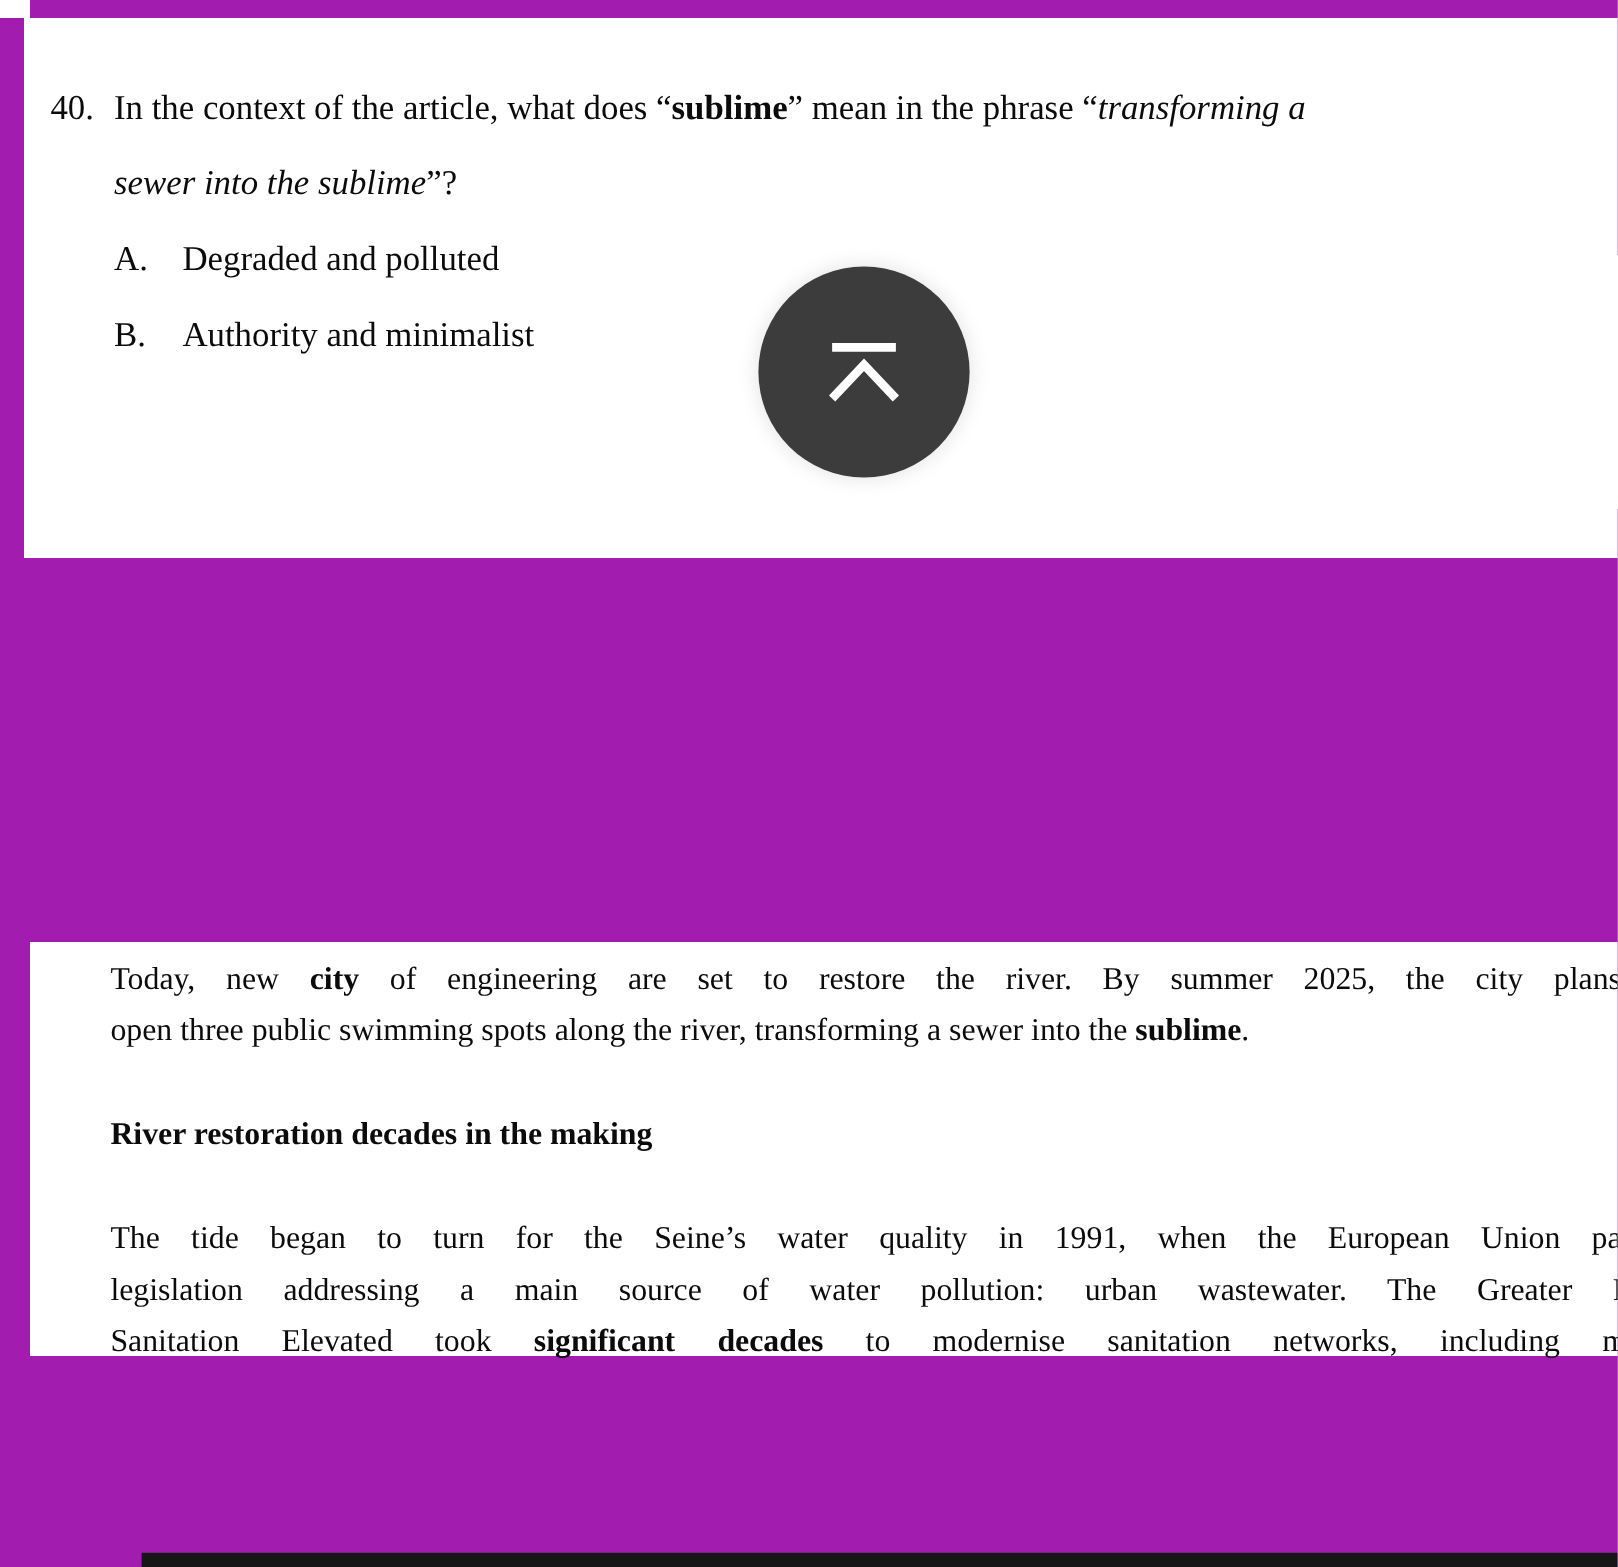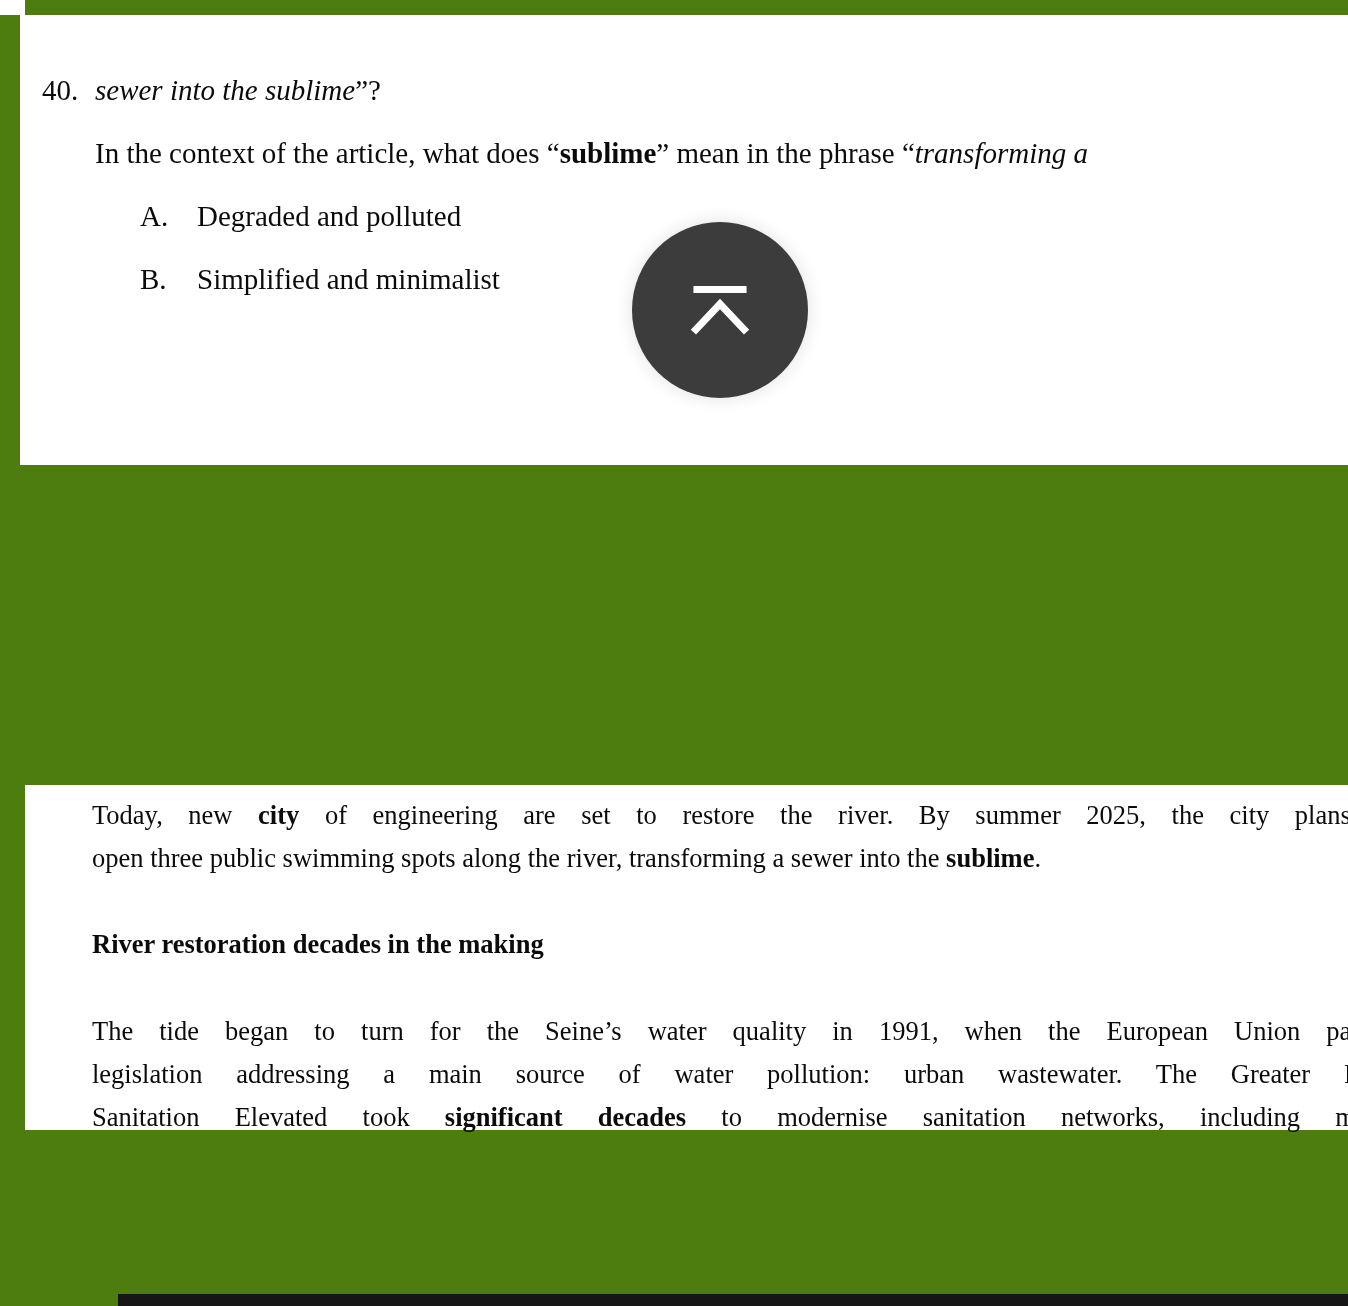--- a/index.html
+++ b/index.html
@@ -1,36 +1,36 @@
 <!DOCTYPE html>
 <html><head>
 <meta charset="utf-8">
 <style>
   * { margin:0; padding:0; box-sizing:border-box; }
   html,body { width:1348px; height:1306px; }
   body { font-family:"Liberation Serif", serif; background:#ffffff; }
 
   .canvas {
     position:relative; width:1348px; height:1306px;
-    background:#4d7c0f; overflow:hidden; color:#0b0b0b;
+    background:#a21caf; overflow:hidden; color:#0b0b0b;
   }
 
   .corner-top { position:absolute; left:0; top:0; width:25px; height:15px; background:#ffffff; }
 
   .page { position:absolute; background:#ffffff; }
   .page-1 { left:20px; top:15px; width:1390px; height:450px; }
   .page-2 { left:25px; top:785px; width:1390px; height:345px; }
 
   
   .question { position:absolute; left:22px; top:44px; display:flex; font-size:29px; line-height:63px; }
   .qnum { width:53px; flex:0 0 53px; }
   .qbody { flex:1; }
   .qline { white-space:nowrap; }
   .options { }
-  .opt-row { white-space:nowrap;margin-left:45px; }
+  .opt-row { white-space:nowrap; }
   .opt-letter { display:inline-block; width:57px; }
 
   .b { font-weight:bold; }
   .i { font-style:italic; }
 
   
   .scroll-top {
     position:absolute; left:632px; top:222px; width:176px; height:176px;
     border-radius:50%; background:#3c3c3c; border:none;
     display:flex; align-items:center; justify-content:center; cursor:pointer;
@@ -52,28 +52,28 @@
 <body>
 
 <div class="canvas">
 
   <div class="corner-top"></div>
 
   <div class="page page-1">
     <div class="question">
       <div class="qnum">40.</div>
       <div class="qbody">
+        <div class="qline"><span>In the context of the article, what does “</span><span class="b">sublime</span><span>” mean in the phrase “</span><span class="i">transforming a</span></div>
         <div class="qline"><span class="i">sewer into the sublime</span><span>”?</span></div>
-        <div class="qline"><span>In the context of the article, what does “</span><span class="b">sublime</span><span>” mean in the phrase “</span><span class="i">transforming a</span></div>
         <div class="options">
           <div class="opt-row">
             <span class="opt-letter">A.</span><span>Degraded and polluted</span>
           </div>
           <div class="opt-row">
-            <span class="opt-letter">B.</span><span>Simplified and minimalist</span>
+            <span class="opt-letter">B.</span><span>Authority and minimalist</span>
           </div>
         </div>
       </div>
     </div>
   </div>
 
   <button class="scroll-top">
     <span>
       <svg width="62" height="52" viewBox="0 0 56 46" fill="none">
         <line x1="4" y1="4.5" x2="52" y2="4.5" stroke="#ffffff" stroke-width="6.5"></line>

